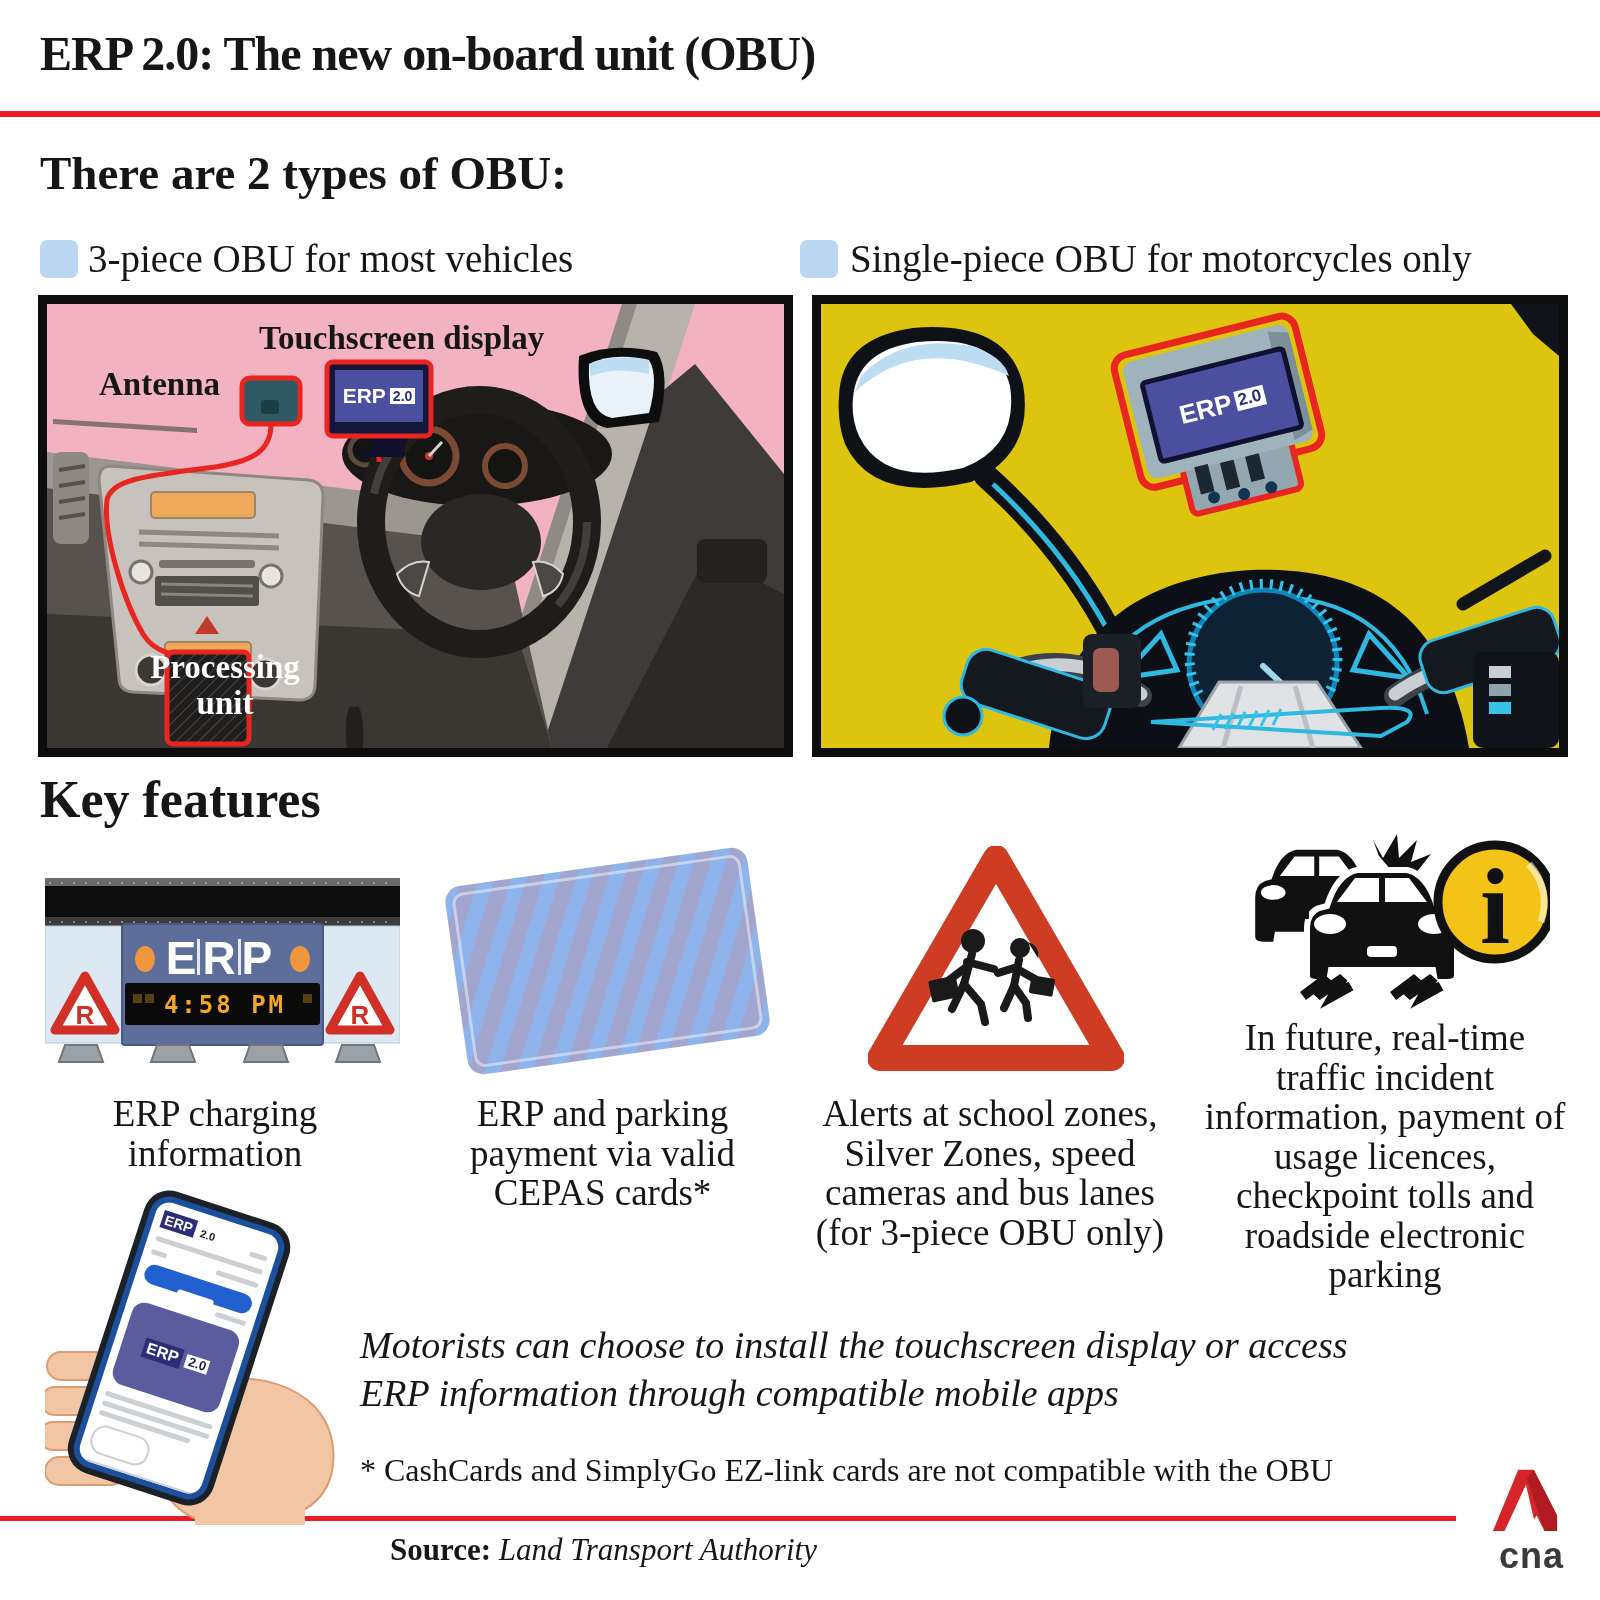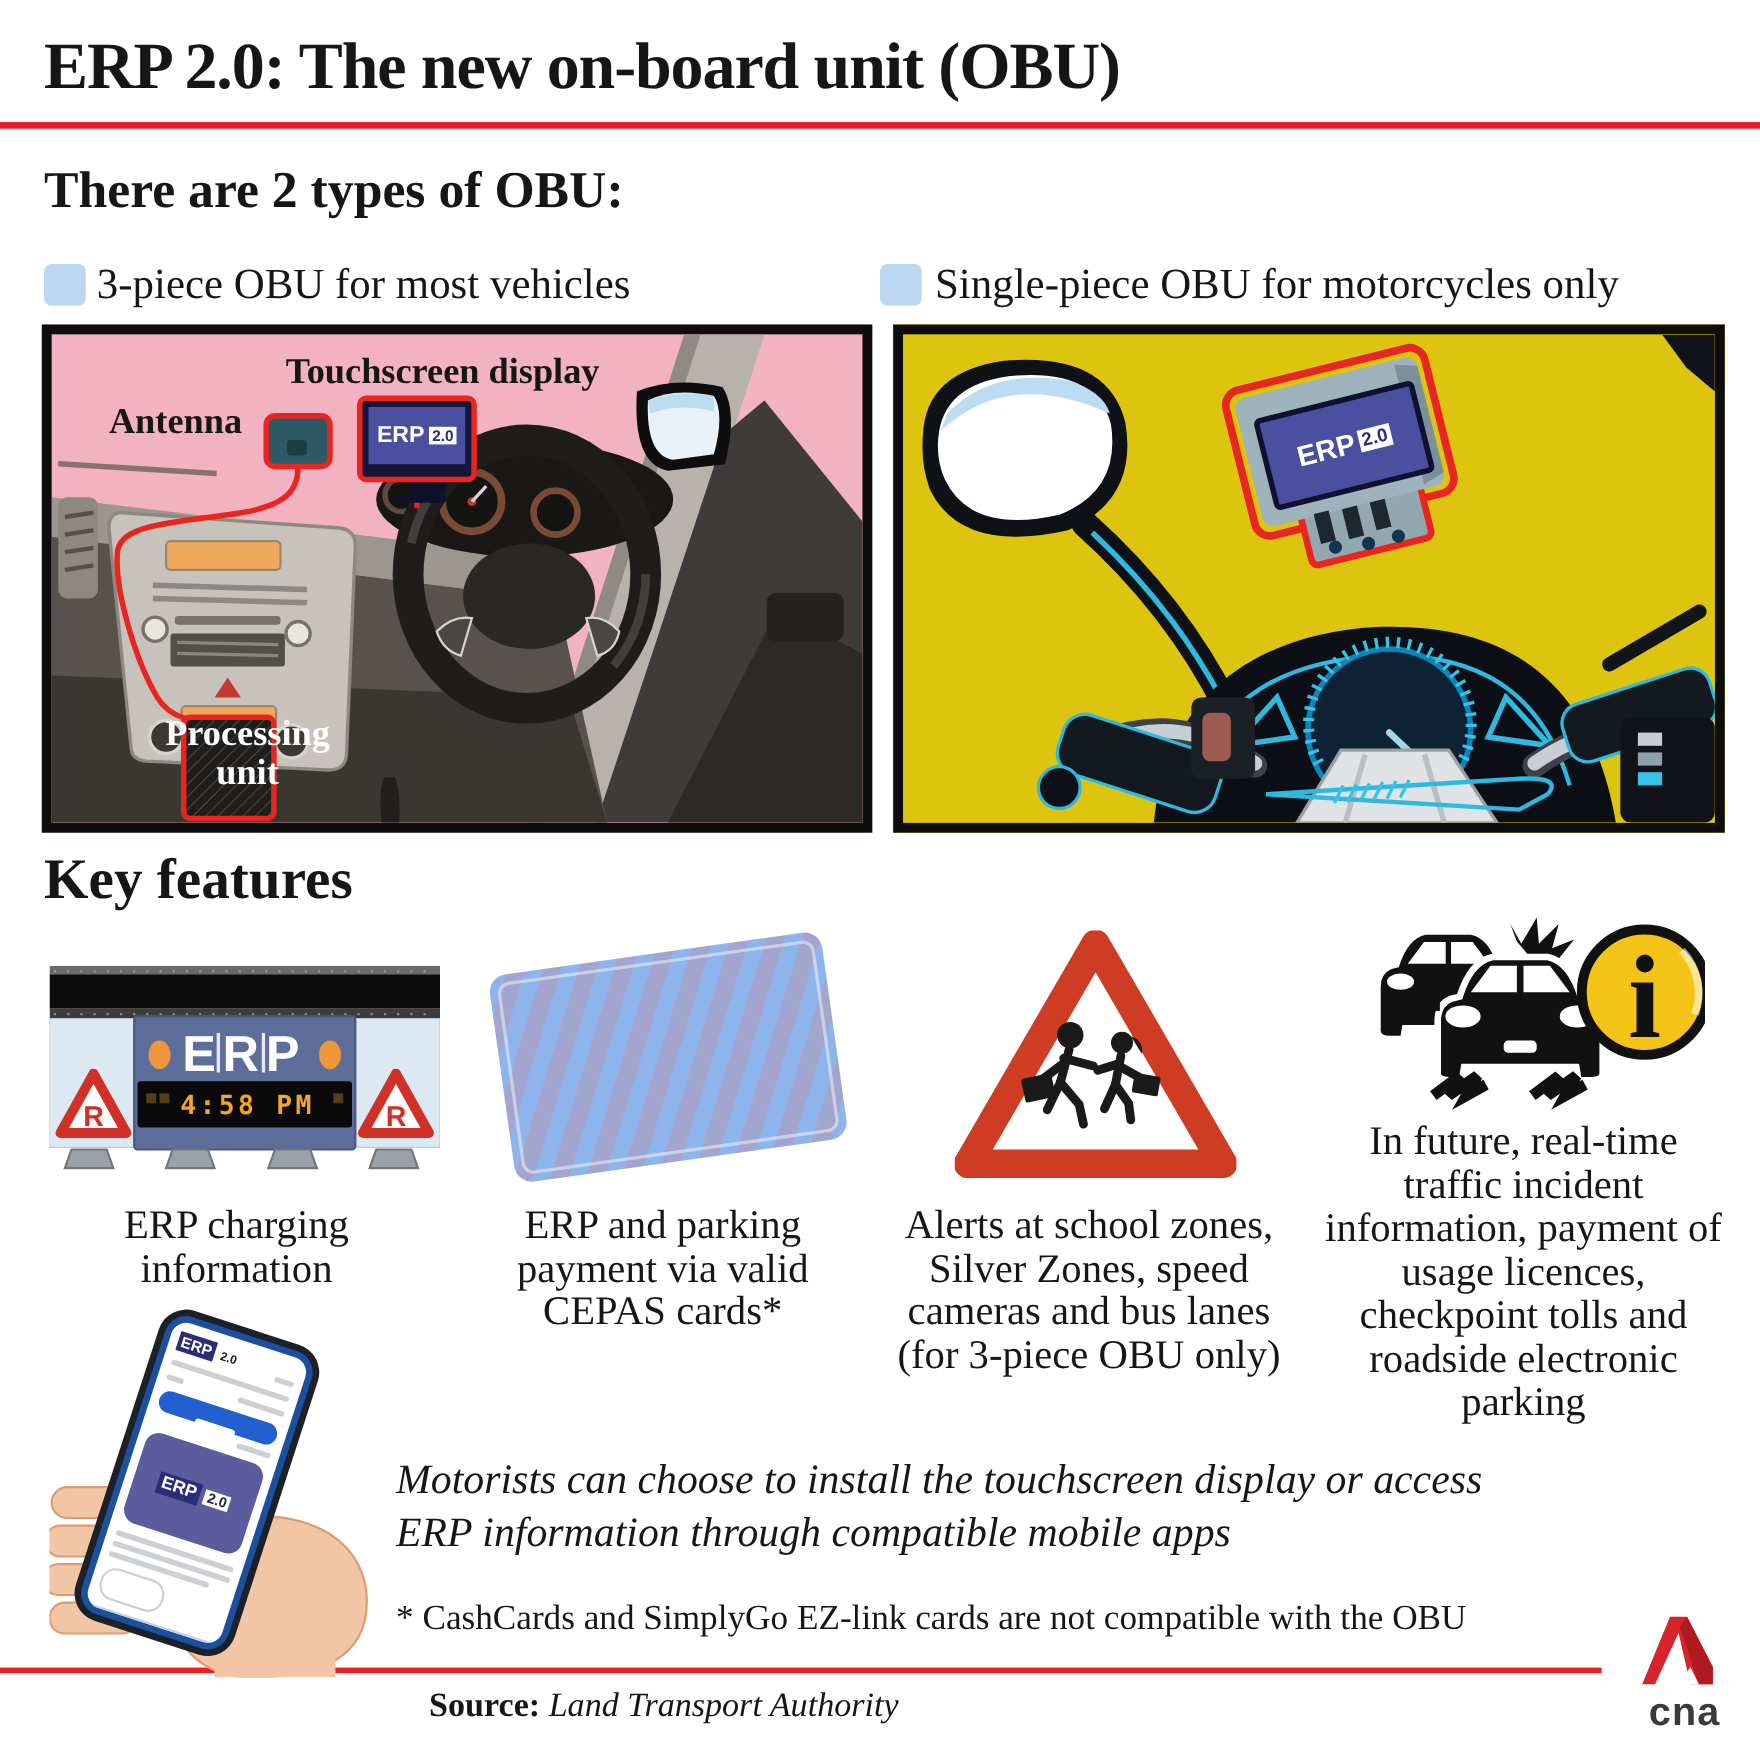--- a/index.html
+++ b/index.html
@@ -1,20 +1,20 @@
 <!DOCTYPE html>
 <html><head>
 <meta charset="utf-8">
 <style>
   html,body{margin:0;padding:0;background:#fff;}
   .page{position:relative;width:1600px;height:1600px;background:#ffffff;overflow:hidden;
         font-family:"Liberation Serif", serif;color:#161616;}
   .abs{position:absolute;}
   
-  .title{left:40px;top:26px;font-size:60px;font-weight:bold;letter-spacing:-1px;}
+  .title{left:40px;top:26px;font-size:48px;font-weight:bold;letter-spacing:-1px;}
   .rule-top{left:0;top:111px;width:1600px;height:6px;background:#ed1c24;}
   .subtitle{left:40px;top:146px;font-size:47px;font-weight:bold;text-align:center;}
   
   .type-square{width:38px;height:38px;border-radius:7px;background:#bcd7f1;top:240px;}
   .type-label{top:236px;font-size:39px;}
   
   .panel{top:295px;height:462px;border:9px solid #0d0d0d;box-sizing:border-box;overflow:hidden;}
   .panel-car{left:38px;width:755px;background:#f3b2c2;}
   .panel-moto{left:812px;width:756px;background:#ddc50f;}
   .panel svg{position:absolute;left:0;top:0;}
@@ -153,21 +153,21 @@
       <rect x="195" y="74" width="58" height="46" rx="8" fill="#2e5a66" stroke="#e8251f" stroke-width="5"></rect>
       <rect x="214" y="96" width="18" height="14" rx="3" fill="#1d3d46"></rect>
 
       <polygon points="322,130 362,130 356,148 328,148" fill="#10102c"></polygon>
       <rect x="314" y="146" width="44" height="7" rx="3" fill="#10102c"></rect>
       <rect x="280" y="58" width="104" height="74" rx="6" fill="#16163a" stroke="#e8251f" stroke-width="5"></rect>
       <rect x="288" y="66" width="88" height="52" fill="#4b4fa0"></rect>
 
       <rect x="120" y="348" width="82" height="92" rx="6" fill="url(#hatch)" stroke="#e8251f" stroke-width="5"></rect>
     </svg>
-    <div class="abs car-label" style="left:198px;top:16px;width:300px;text-align:right;">Touchscreen display</div>
+    <div class="abs car-label" style="left:212px;top:16px;width:300px;text-align:left;">Touchscreen display</div>
     <div class="abs car-label" style="left:52px;top:62px;">Antenna</div>
     <div class="abs car-label white" style="left:88px;top:346px;width:180px;text-align:center;line-height:1.08;">Processing unit</div>
     <div class="abs erp-logo car-display-logo">
       <span class="erp-word">ERP</span>
       <span class="erp-ver navy">2.0</span>
     </div>
   </div>
 
   <div class="abs panel panel-moto">
     <svg width="738" height="444" viewBox="0 0 738 444">

